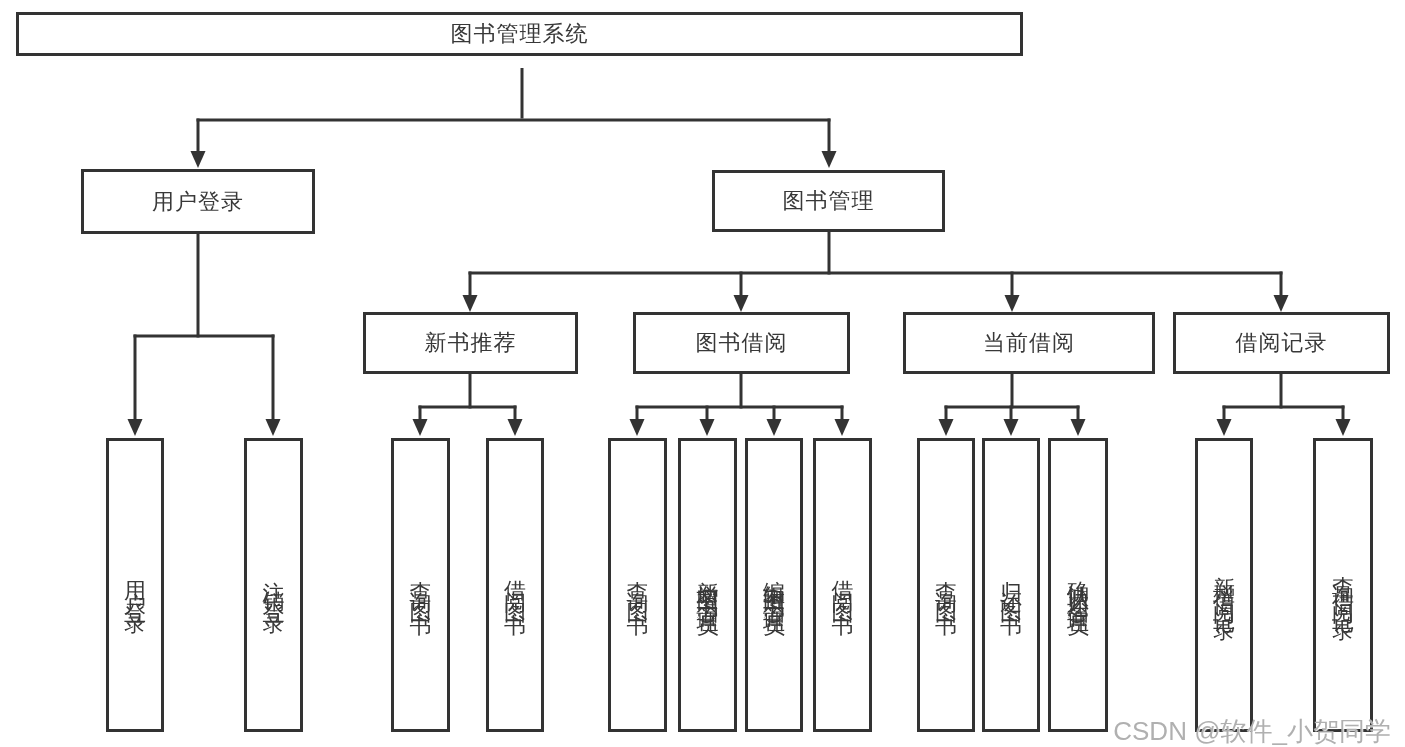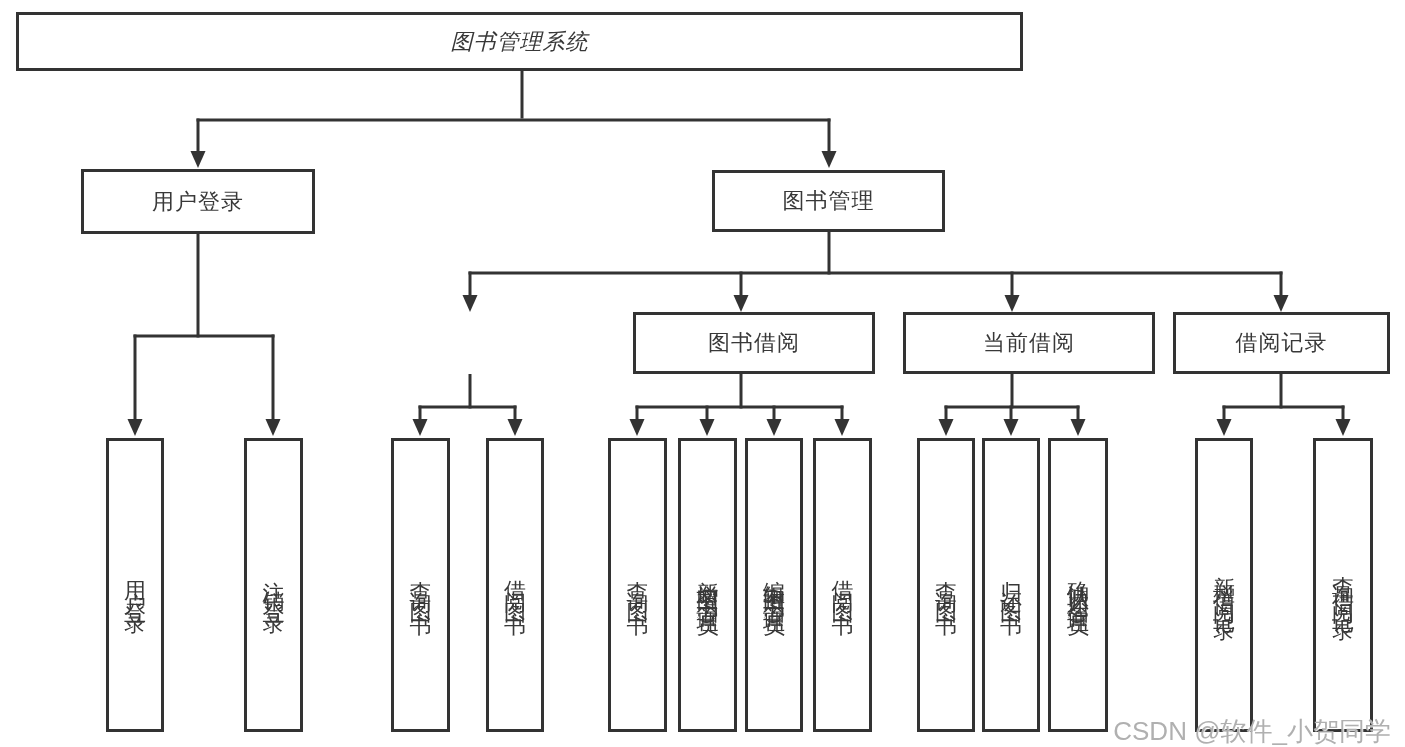--- a/index.html
+++ b/index.html
@@ -42,26 +42,26 @@
   .vtext {
     writing-mode: vertical-rl;
     text-orientation: mixed;
     white-space: nowrap;
   }
   .sp4  { letter-spacing: 11px; }
   .sp6  { letter-spacing: 9px; }
   .sp10 { letter-spacing: 5px; }
 
   
-  #n-root        { left: 16px;   top: 12px;  width: 1007px; height: 59px; font-style: italic; }
+  #n-root        { left: 16px;   top: 12px;  width: 1007px; height: 44px; }
   #n-user-login  { left: 81px;   top: 169px; width: 234px;  height: 65px; }
   #n-book-mgmt   { left: 712px;  top: 170px; width: 233px;  height: 62px; }
 
   #n-new-book    { left: 363px;  top: 312px; width: 215px;  height: 62px; }
-  #n-book-borrow { left: 633px;  top: 312px; width: 242px;  height: 62px; font-family: Liberation Mono, monospace; }
+  #n-book-borrow { left: 633px;  top: 312px; width: 217px;  height: 62px; font-family: Liberation Mono, monospace; }
   #n-current     { left: 903px;  top: 312px; width: 252px;  height: 62px; }
   #n-records     { left: 1173px; top: 312px; width: 217px;  height: 62px; }
 
   .leaf { top: 438px; height: 294px; }
   #l-user-login  { left: 106px;  width: 58px; }
   #l-logout      { left: 244px;  width: 59px; }
   #l-nbr-query   { left: 391px;  width: 59px; }
   #l-nbr-borrow  { left: 486px;  width: 58px; }
   #l-bb-query    { left: 608px;  width: 59px; }
   #l-bb-add      { left: 678px;  width: 59px; }
@@ -151,20 +151,21 @@
     <polygon class="arrow" points="1216.5,419 1231.5,419 1224,436"></polygon>
     <path class="stroke" d="M1343 405.5 V420"></path>
     <polygon class="arrow" points="1335.5,419 1350.5,419 1343,436"></polygon>
   </svg>
 
   <div class="box hbox" id="n-root">图书管理系统</div>
 
   <div class="box hbox" id="n-user-login">用户登录</div>
   <div class="box hbox" id="n-book-mgmt">图书管理</div>
 
+  <div class="box hbox" id="n-new-book">新书推荐</div>
   <div class="box hbox" id="n-book-borrow">图书借阅</div>
   <div class="box hbox" id="n-current">当前借阅</div>
   <div class="box hbox" id="n-records">借阅记录</div>
 
   <div class="box vbox leaf" id="l-user-login">
     <span class="vtext sp4">用户登录</span>
   </div>
   <div class="box vbox leaf" id="l-logout">
     <span class="vtext sp4">注销登录</span>
   </div>

